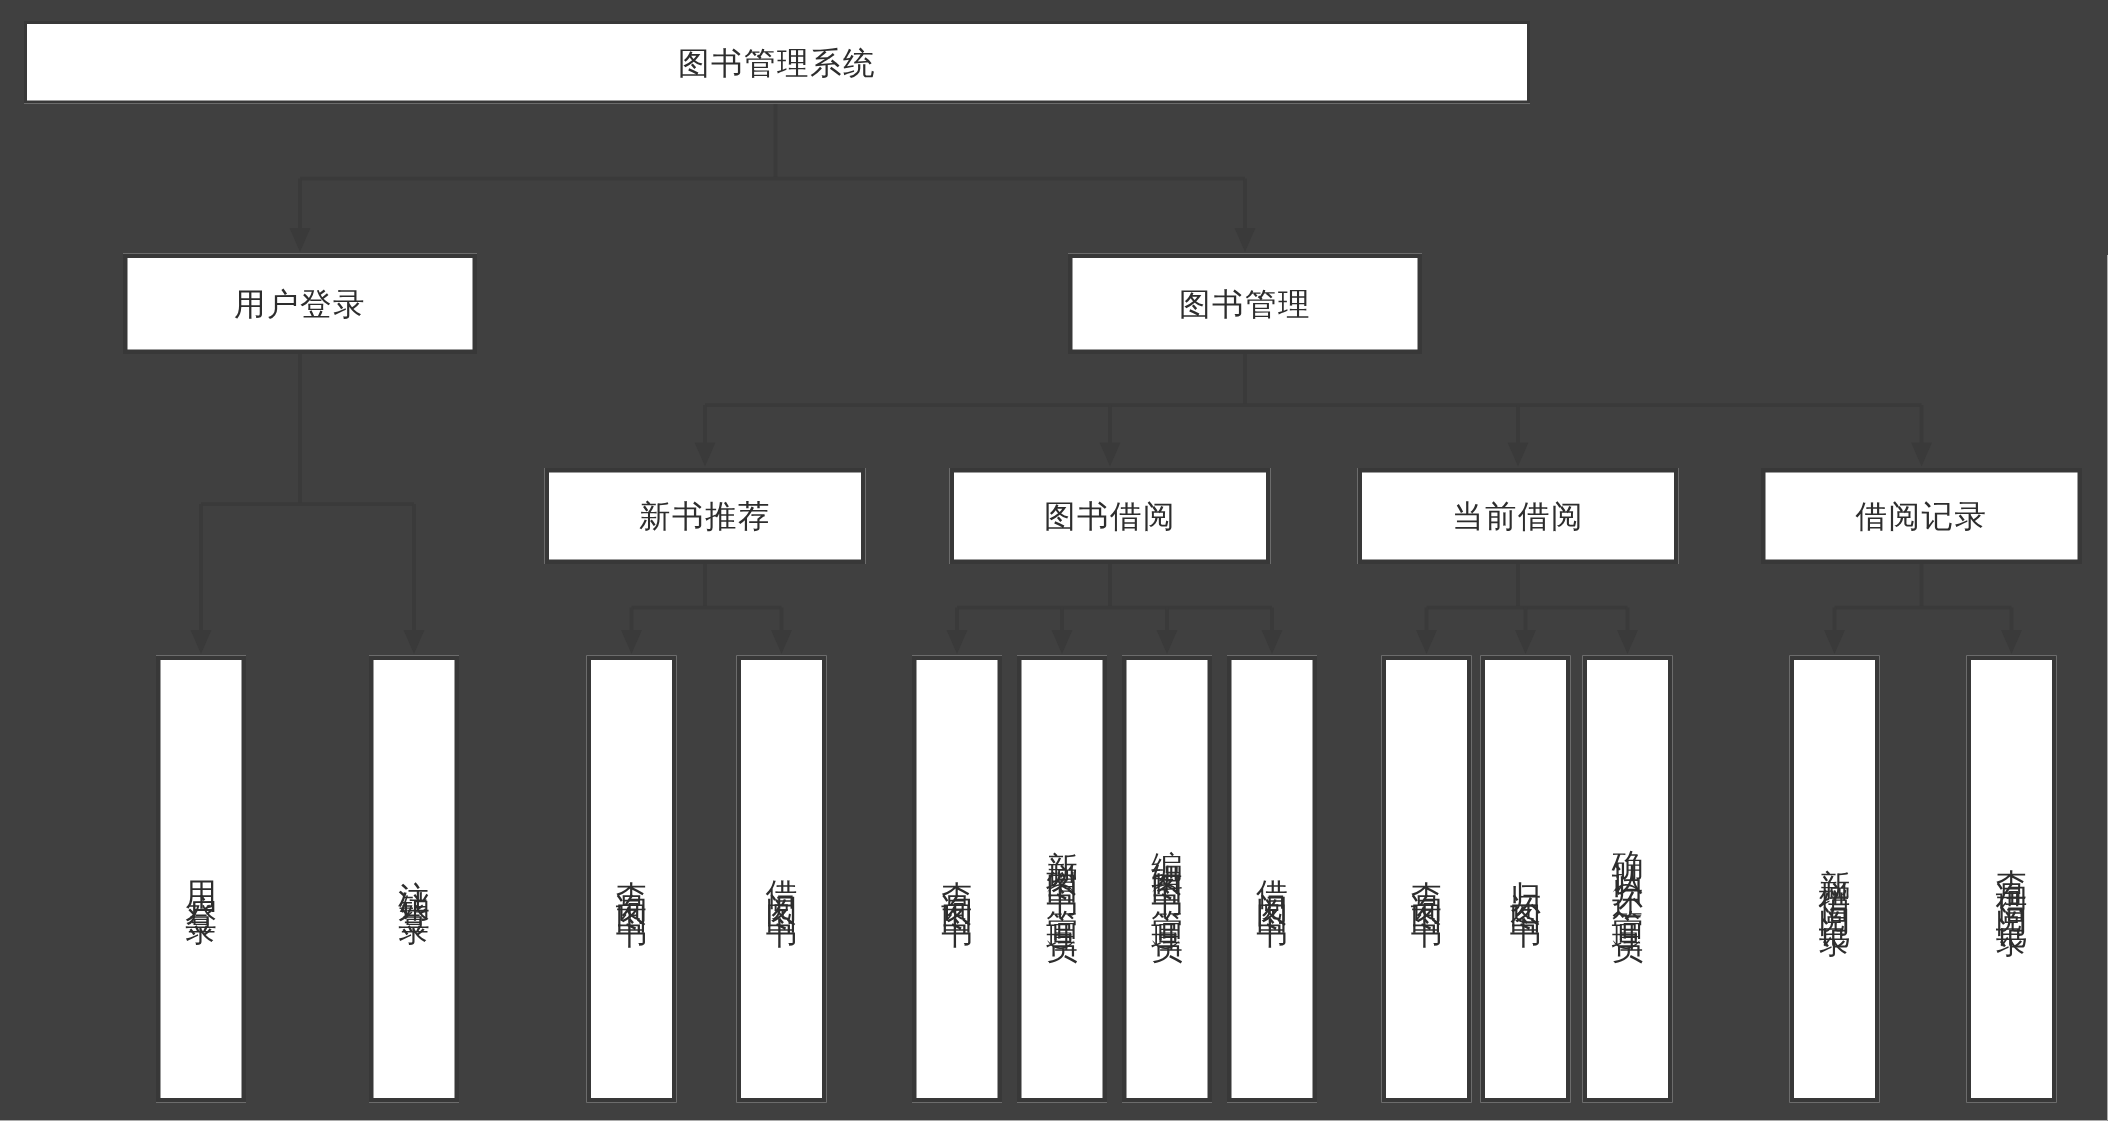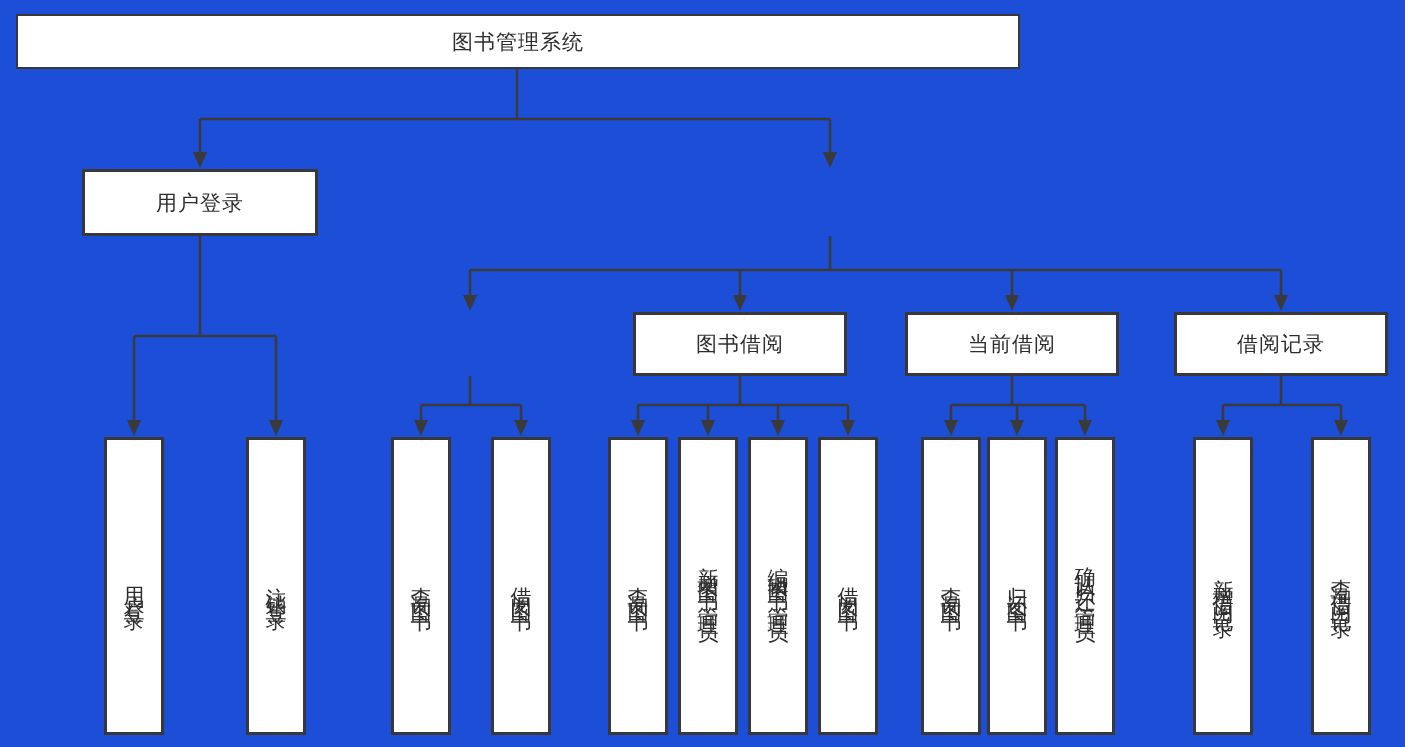--- a/index.html
+++ b/index.html
@@ -1,20 +1,20 @@
 <!DOCTYPE html>
 <html><head>
 <meta charset="utf-8">
 <style>
   html, body { margin: 0; padding: 0; background: #ffffff; }
   .canvas {
     position: relative;
     width: 1405px;
     height: 747px;
-    background: #1d4ed8;
+    background: #404040;
     overflow: hidden;
     font-family: "DejaVu Sans", "Liberation Sans", sans-serif;
     color: #2d2d2d;
   }
   .wires {
     position: absolute;
     left: 0; top: 0;
     width: 1405px; height: 747px;
     z-index: 1;
   }
@@ -131,21 +131,23 @@
       <path d="M1078 420 L1092 420 L1085 436 Z"></path>
 
       <path d="M1216 420 L1230 420 L1223 436 Z"></path>
       <path d="M1334 420 L1348 420 L1341 436 Z"></path>
     </g>
   </svg>
 
   <div class="box root" style="left:16px; top:14px; width:1004px; height:55px;">图书管理系统</div>
 
   <div class="box" style="left:82px; top:169px; width:236px; height:67px;">用户登录</div>
+  <div class="box" style="left:712px; top:169px; width:236px; height:67px;">图书管理</div>
 
+  <div class="box" style="left:363px; top:312px; width:214px; height:64px;">新书推荐</div>
   <div class="box" style="left:633px; top:312px; width:214px; height:64px;">图书借阅</div>
   <div class="box" style="left:905px; top:312px; width:214px; height:64px;">当前借阅</div>
   <div class="box" style="left:1174px; top:312px; width:214px; height:64px;">借阅记录</div>
 
   <div class="vbox" style="left:104px; top:437px;">用户登录</div>
   <div class="vbox" style="left:246px; top:437px;">注销登录</div>
 
   <div class="vbox" style="left:391px; top:437px;">查询图书</div>
   <div class="vbox" style="left:491px; top:437px;">借阅图书</div>
 

